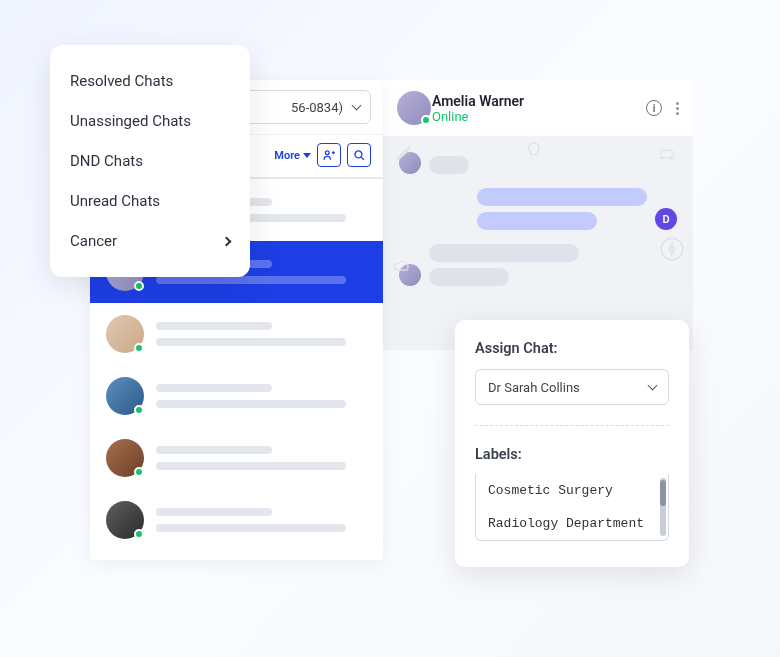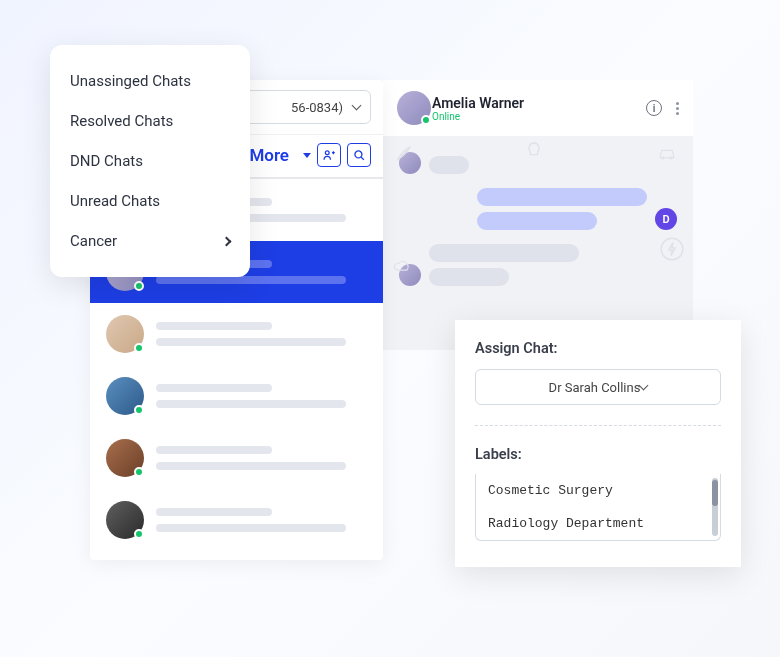--- a/index.html
+++ b/index.html
@@ -83,25 +83,25 @@
   .toolbar {
     display: flex;
     align-items: center;
     justify-content: flex-end;
     gap: 6px;
     padding: 8px 12px 10px;
     border-bottom: 2px solid #e6e8ee;
   }
   .more-link {
     color: #1e3ee5;
-    font-size: 17px;
+    font-size: 11px;
     font-weight: 600;
     display: flex;
     align-items: center;
-    gap: 14px;
+    gap: 3px;
   }
   .tri-down {
     width: 0; height: 0;
     border-left: 4px solid transparent;
     border-right: 4px solid transparent;
     border-top: 5px solid #1e3ee5;
   }
   .sq-btn {
     width: 24px; height: 24px;
     border: 1.5px solid #1e3ee5;
@@ -151,21 +151,21 @@
   .conv-header {
     background: #fff;
     height: 56px;
     display: flex;
     align-items: center;
     padding: 0 14px;
     gap: 1px;
   }
   .conv-header .avatar { width: 34px; height: 34px; }
   .hdr-name { font-size: 14px; font-weight: 600; color: #1f2330; }
-  .hdr-status { font-size: 10px; color: #16c46c; }
+  .hdr-status { font-size: 13px; color: #16c46c; }
   .hdr-icons { margin-left: auto; display: flex; gap: 14px; align-items: center; color: #6b7280; }
   .info-circ { width: 16px; height: 16px; border: 1.7px solid #6b7280; border-radius: 50%; display:flex;align-items:center;justify-content:center;font-size:10px;font-weight:700;}
   .vdots { display:flex; flex-direction:column; gap:2px; }
   .vdots span { width:3px;height:3px;border-radius:50%;background:#8b92a1; }
 
   .conv-body { position: relative; padding: 16px; }
   .bg-icon { position:absolute; color:#dfe2e9; }
   .bubble-row { display:flex; align-items:flex-end; gap:8px; margin-bottom:14px; }
   .bubble-row.right { flex-direction: row-reverse; }
   .mini-av { width:22px;height:22px;border-radius:50%;background:#c9ced6; }
@@ -174,35 +174,35 @@
   .bub-line { height:12px; border-radius:7px; background:#dfe2ea; }
   .bubble-row.right .bub-line { background:#c2cbfb; }
   .bub-line.w40{width:40px;} .bub-line.w80{width:80px;} .bub-line.w120{width:120px;} .bub-line.w150{width:150px;} .bub-line.w170{width:170px;}
   .bub-line.tall{height:18px;border-radius:10px;}
 
   
   .assign-panel {
     position: absolute;
     left: 455px;
     top: 320px;
-    width: 286px;
+    width: 234px;
     background: #fff;
-    border-radius: 0;
+    border-radius: 10px;
     box-shadow: 0 8px 30px rgba(0,0,0,0.10);
     padding: 20px 20px 26px;
     z-index: 40;
   }
   .section-label {
     font-size: 14.5px; font-weight: 600; color: #3a3f4c; margin-bottom: 12px;
   }
   .select-box {
     border: 1px solid #d5dae3;
     border-radius: 6px;
     height: 36px;
-    display:flex; align-items:center; justify-content:center;
+    display:flex; align-items:center; justify-content:space-between;
     padding: 12px 12px; font-size: 13px; color:#444;
   }
   .select-box.active { border: 1.5px solid #1e3ee5; }
   .divider { border: none; border-top: 1px dashed #d5dae3; margin: 20px 0; }
   .options-pop {
     margin-top: -1px;
     border: 1px solid #d5dae3;
     border-top: none;
     border-radius: 0 0 6px 6px;
     overflow: hidden;
@@ -227,24 +227,24 @@
   .av2{background:linear-gradient(135deg,#e0c8b0,#c9a888);}
   .av3{background:linear-gradient(135deg,#5a8fbf,#2d5a8a);}
   .av4{background:linear-gradient(135deg,#a86e4d,#6b3f28);}
   .av5{background:linear-gradient(135deg,#606060,#2a2a2a);}
 </style>
 </head>
 <body>
 
 <div class="filter-menu">
   <div class="filter-item">
+      <span>Resolved Chats</span>
+    </div>
+  <div class="filter-item">
       <span>Unassinged Chats</span>
-    </div>
-  <div class="filter-item">
-      <span>Resolved Chats</span>
     </div>
   <div class="filter-item">
       <span>DND Chats</span>
     </div>
   <div class="filter-item">
       <span>Unread Chats</span>
     </div>
   <div class="filter-item">
     <span>Cancer</span>
     <span class="chevron-right"></span>

